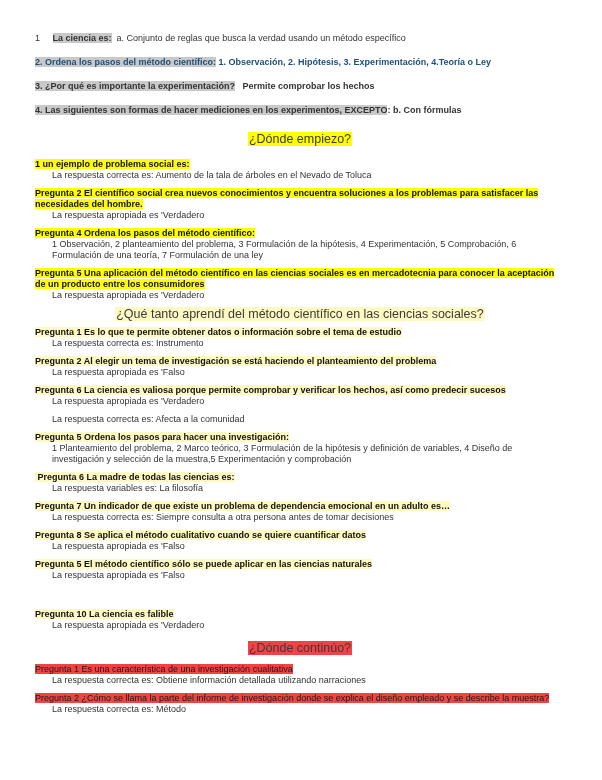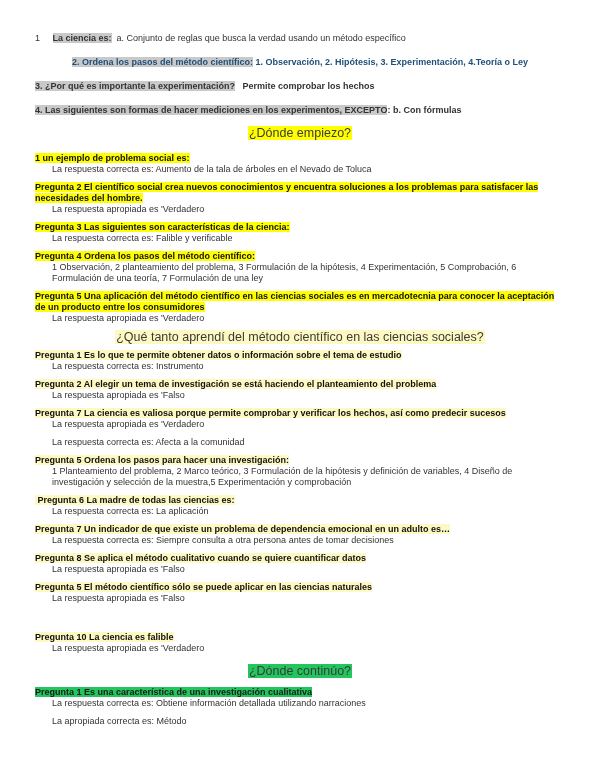--- a/index.html
+++ b/index.html
@@ -2,66 +2,62 @@
 <html><head>
   <meta charset="utf-8">
   <style>
     html, body { margin: 0; padding: 0; background: #ffffff; }
     body { width: 602px; height: 780px; overflow: hidden; font-family: "Liberation Sans", sans-serif; color: #333333; }
     .page { position: relative; width: 602px; height: 564px; }
     .content { position: absolute; left: 35px; top: 33px; width: 530px; font-size: 9px; line-height: 11px; }
     .hl-gray { background: #c9c9c9; }
     .hl-yellow { background: #ffff00; }
     .hl-green { background: #fef9c3; }
-    .hl-cyan { background: #22c55e; }
+    .hl-cyan { background: #ef4444; }
     .b { font-weight: bold; }
-    .blue { color: #1f4e79; text-align: center; }
+    .blue { color: #1f4e79; }
     .dark { color: #111111; }
     .top-line { margin-bottom: 13px; font-size: 9px; line-height: 11px; }
     .section-title { text-align: center; font-size: 12.5px; line-height: 15px; color: #3a3a3a; margin: 0; }
     .section-title span { padding: 0 1px; }
     .q { margin-bottom: 7px; }
     .q .qt { color: #111111; font-weight: bold; }
     .q .qa { color: #333333; padding-left: 17px; }
-    .cyan-q .qt { font-weight: bold; color: #1a1a1a; }
+    .cyan-q .qt { font-weight: normal; color: #1a1a1a; }
   </style>
 </head>
 <body>
 
 <div class="page">
   <div class="content">
 
     <div class="top-line">
       <span>1</span>&nbsp;&nbsp;&nbsp;&nbsp;&nbsp;<span class="hl-gray b">La ciencia es:</span>&nbsp;&nbsp;<span>a. Conjunto de reglas que busca la verdad usando un método específico</span>
     </div>
     <div class="top-line blue">
       <span class="hl-gray b">2. Ordena los pasos del método científico:</span> <span class="b">1. Observación, 2. Hipótesis, 3. Experimentación, 4.Teoría o Ley</span>
     </div>
     <div class="top-line dark" style="color:#333">
       <span class="hl-gray b">3. ¿Por qué es importante la experimentación?</span>&nbsp;&nbsp;&nbsp;<span class="b">Permite comprobar los hechos</span>
     </div>
-    <div class="top-line" style="color:#333; margin-bottom:10px;">
+    <div class="top-line" style="color:#333; margin-bottom:16px;">
       <span class="hl-gray b">4. Las siguientes son formas de hacer mediciones en los experimentos, EXCEPTO</span><span class="b">: b. Con fórmulas</span>
     </div>
 
     <div class="section-title" style="margin-bottom:12px;">
       <span class="hl-yellow">¿Dónde empiezo?</span>
     </div>
 
     <div class="q">
       <div><span class="qt hl-yellow">1   un ejemplo de problema social es:</span></div>
       <div class="qa">La respuesta correcta es: Aumento de la tala de árboles en el Nevado de Toluca</div>
     </div>
     <div class="q">
       <div><span class="qt hl-yellow">Pregunta 2 El científico social crea nuevos conocimientos y encuentra soluciones a los problemas para satisfacer las necesidades del hombre.</span></div>
       <div class="qa">La respuesta apropiada es 'Verdadero</div>
-    </div>
-    <div class="q">
-      <div><span class="qt hl-yellow">Pregunta 3 Las siguientes son características de la ciencia:</span></div>
-      <div class="qa">La respuesta correcta es: Falible y verificable</div>
     </div>
     <div class="q">
       <div><span class="qt hl-yellow">Pregunta 4 Ordena los pasos del método científico:</span></div>
       <div class="qa">1 Observación, 2 planteamiento del problema, 3 Formulación de la hipótesis, 4 Experimentación, 5 Comprobación, 6 Formulación de una teoría, 7 Formulación de una ley</div>
     </div>
     <div class="q" style="margin-bottom:6px;">
       <div><span class="qt hl-yellow">Pregunta 5 Una aplicación del método científico en las ciencias sociales es en mercadotecnia para conocer la aceptación de un producto entre los consumidores</span></div>
       <div class="qa">La respuesta apropiada es 'Verdadero</div>
     </div>
 
@@ -71,33 +67,33 @@
 
     <div class="q">
       <div><span class="qt hl-green">Pregunta 1 Es lo que te permite obtener datos o información sobre el tema de estudio</span></div>
       <div class="qa">La respuesta correcta es: Instrumento</div>
     </div>
     <div class="q">
       <div><span class="qt hl-green">Pregunta 2 Al elegir un tema de investigación se está haciendo el planteamiento del problema</span></div>
       <div class="qa">La respuesta apropiada es 'Falso</div>
     </div>
     <div class="q">
-      <div><span class="qt hl-green">Pregunta 7 La ciencia es valiosa porque permite comprobar y verificar los hechos, así como predecir sucesos</span></div>
+      <div><span class="qt hl-green">Pregunta 6 La ciencia es valiosa porque permite comprobar y verificar los hechos, así como predecir sucesos</span></div>
       <div class="qa">La respuesta apropiada es 'Verdadero</div>
     </div>
     <div class="q">
       <div class="qa">La respuesta correcta es: Afecta a la comunidad</div>
     </div>
     <div class="q">
       <div><span class="qt hl-green">Pregunta 5 Ordena los pasos para hacer una investigación:</span></div>
       <div class="qa">1 Planteamiento del problema, 2 Marco teórico, 3 Formulación de la hipótesis y definición de variables, 4 Diseño de investigación y selección de la muestra,5 Experimentación y comprobación</div>
     </div>
     <div class="q">
       <div><span class="qt hl-green" style="white-space:pre"> Pregunta 6 La madre de todas las ciencias es:</span></div>
-      <div class="qa">La respuesta correcta es: La aplicación</div>
+      <div class="qa">La respuesta variables es: La filosofía</div>
     </div>
     <div class="q">
       <div><span class="qt hl-green">Pregunta 7 Un indicador de que existe un problema de dependencia emocional en un adulto es…</span></div>
       <div class="qa">La respuesta correcta es: Siempre consulta a otra persona antes de tomar decisiones</div>
     </div>
     <div class="q">
       <div><span class="qt hl-green">Pregunta 8 Se aplica el método cualitativo cuando se quiere cuantificar datos</span></div>
       <div class="qa">La respuesta apropiada es 'Falso</div>
     </div>
     <div class="q">
@@ -111,17 +107,18 @@
 
     <div class="section-title" style="margin-bottom:8px;">
       <span class="hl-cyan">¿Dónde continúo?</span>
     </div>
 
     <div class="q cyan-q">
       <div><span class="qt hl-cyan">Pregunta 1 Es una característica de una investigación cualitativa</span></div>
       <div class="qa">La respuesta correcta es: Obtiene información detallada utilizando narraciones</div>
     </div>
     <div class="q cyan-q">
-      <div class="qa">La apropiada correcta es: Método</div>
+      <div><span class="qt hl-cyan">Pregunta 2 ¿Cómo se llama la parte del informe de investigación donde se explica el diseño empleado y se describe la muestra?</span></div>
+      <div class="qa">La respuesta correcta es: Método</div>
     </div>
 
   </div>
 </div>
 
 </body></html>

